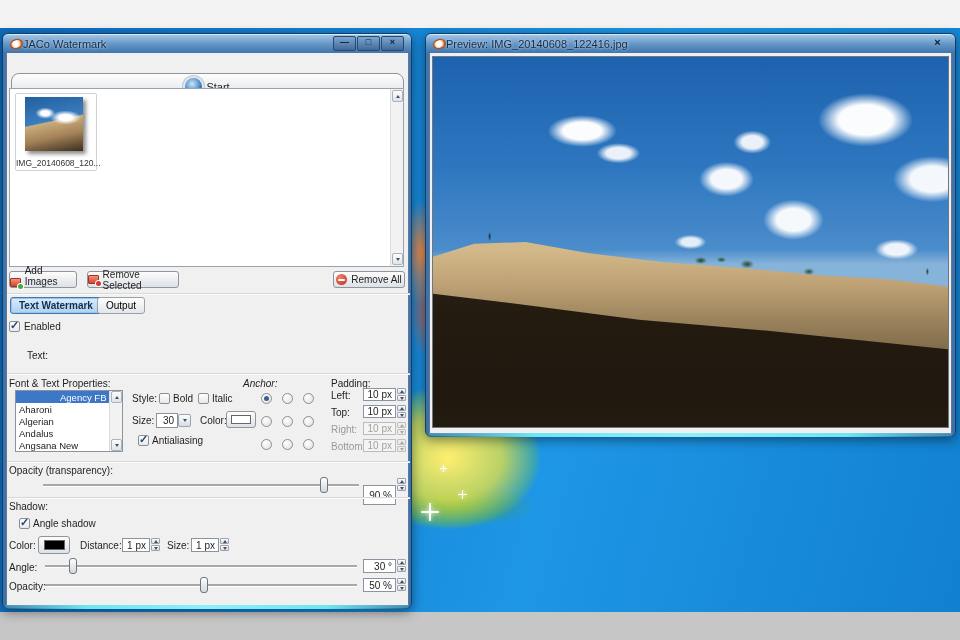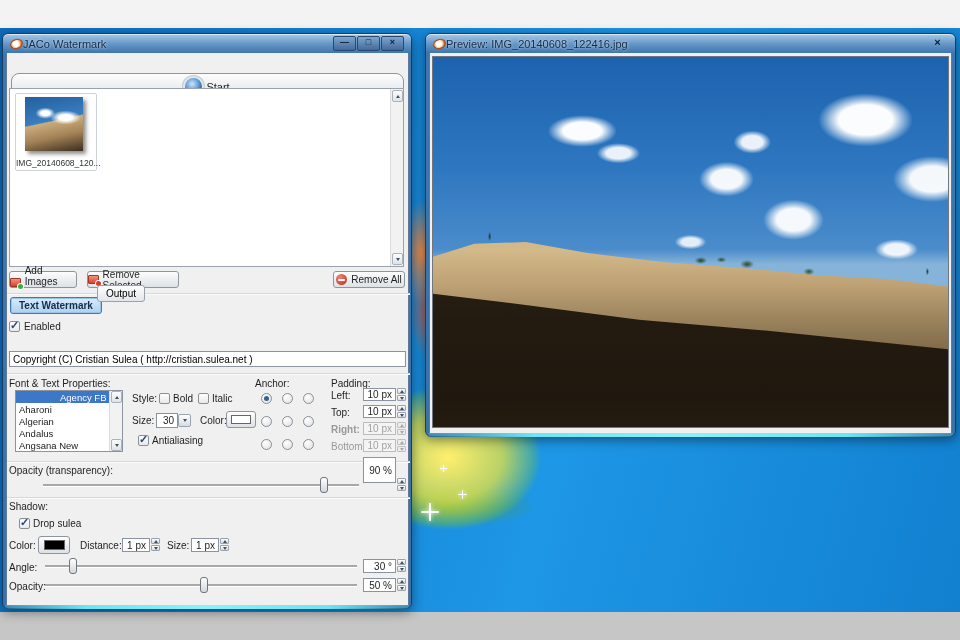--- a/index.html
+++ b/index.html
@@ -168,27 +168,26 @@
         <span>Remove Selected</span>
       </div>
       <div class="btn" style="right:3px;top:218px;width:72px;height:17px;">
         <span class="ic-stop"></span>
         <span>Remove All</span>
       </div>
 
       <div class="sep" style="left:0;top:240px;width:403px;"></div>
 
       <div class="tab sel" style="left:3px;top:244px;">Text Watermark</div>
-      <div class="tab" style="left:90px;top:232px;">Output</div>
+      <div class="tab" style="left:90px;top:244px;">Output</div>
 
       <div class="cb on" style="left:2px;top:268px;"></div>
       <div class="lbl" style="left:17px;top:268px;">Enabled</div>
 
       <div class="lbl" style="left:20px;top:285px;margin-top:12px;">Text:</div>
-      <input style="position: absolute; left: 2px; top: 298px; width: 389px; height: 14px; border: 1px solid rgb(139, 147, 160); font-size: 10px; font-family: &quot;Liberation Sans&quot;, sans-serif; padding: 0px 3px;" value="Copyright (C) Cristian Sulea ( http://cristian.sulea.net )">
 
       <div class="sep" style="left:0;top:320px;width:403px;"></div>
 
       <div class="lbl" style="left:2px;top:325px;">Font &amp; Text Properties:</div>
       <div id="font-list">
         <div class="font-row sel">Agency FB</div>
         <div class="font-row">Aharoni</div>
         <div class="font-row">Algerian</div>
         <div class="font-row">Andalus</div>
         <div class="font-row">Angsana New</div>
@@ -215,21 +214,21 @@
           <span class="tri-down"></span>
         </div>
       <div class="lbl" style="left:193px;top:362px;">Color:</div>
       <div class="swatch" style="left:219px;top:358px;width:30px;height:17px;">
           <span class="chip" style="background:#fff;"></span>
         </div>
 
       <div class="cb on" style="left:131px;top:382px;"></div>
       <div class="lbl" style="left:145px;top:382px;">Antialiasing</div>
 
-      <div class="lbl" style="left:248px;top:325px;">Anchor:</div>
+      <div class="lbl" style="left:236px;top:325px;font-style:italic;">Anchor:</div>
       <div class="rd on" style="left:254px;top:340px;"></div>
       <div class="rd" style="left:275px;top:340px;"></div>
       <div class="rd" style="left:296px;top:340px;"></div>
       <div class="rd" style="left:254px;top:363px;"></div>
       <div class="rd" style="left:275px;top:363px;"></div>
       <div class="rd" style="left:296px;top:363px;"></div>
       <div class="rd" style="left:254px;top:386px;"></div>
       <div class="rd" style="left:275px;top:386px;"></div>
       <div class="rd" style="left:296px;top:386px;"></div>
 
@@ -247,21 +246,21 @@
       <div class="lbl" style="left:324px;top:354px;">Top:</div>
       <div class="numfield" style="left:356px;top:352px;width:33px;height:13px;">10 px</div>
       <div class="spin" style="left:390px;top:352px;">
           <span class="spin-btn">
             <span class="tri-up"></span>
           </span>
           <span class="spin-btn">
             <span class="tri-down"></span>
           </span>
         </div>
-      <div class="lbl gray" style="left:324px;top:371px;font-weight:bold;">Right:</div>
+      <div class="lbl gray" style="left:324px;top:371px;">Right:</div>
       <div class="numfield dis" style="left:356px;top:369px;width:33px;height:13px;">10 px</div>
       <div class="spin dis" style="left:390px;top:369px;">
           <span class="spin-btn">
             <span class="tri-up"></span>
           </span>
           <span class="spin-btn">
             <span class="tri-down"></span>
           </span>
         </div>
       <div class="lbl gray" style="left:324px;top:388px;">Bottom:</div>
@@ -274,34 +273,34 @@
             <span class="tri-down"></span>
           </span>
         </div>
 
       <div class="sep" style="left:0;top:408px;width:403px;"></div>
       <div class="lbl" style="left:2px;top:412px;">Opacity (transparency):</div>
       <div class="sl" style="left:36px;top:424px;width:316px;">
         <div class="track"></div>
         <div class="hnd" style="left:89%;"></div>
       </div>
-      <div class="numfield" style="left:356px;top:404px;width:33px;height:26px;">90 %</div>
+      <div class="numfield" style="left:356px;top:432px;width:33px;height:20px;">90 %</div>
       <div class="spin" style="left:390px;top:425px;">
           <span class="spin-btn">
             <span class="tri-up"></span>
           </span>
           <span class="spin-btn">
             <span class="tri-down"></span>
           </span>
         </div>
 
       <div class="sep" style="left:0;top:444px;width:403px;"></div>
       <div class="lbl" style="left:2px;top:448px;">Shadow:</div>
       <div class="cb on" style="left:12px;top:465px;"></div>
-      <div class="lbl" style="left:26px;top:465px;">Drop sulea</div>
+      <div class="lbl" style="left:26px;top:465px;">Angle shadow</div>
 
       <div class="lbl" style="left:2px;top:487px;">Color:</div>
       <div class="swatch" style="left:31px;top:483px;width:32px;height:18px;">
           <span class="chip" style="background:#000;"></span>
         </div>
       <div class="lbl" style="left:73px;top:487px;text-align:center;">Distance:</div>
       <div class="numfield" style="left:115px;top:485px;width:28px;height:14px;">1 px</div>
       <div class="spin" style="left:144px;top:485px;">
           <span class="spin-btn">
             <span class="tri-up"></span>

